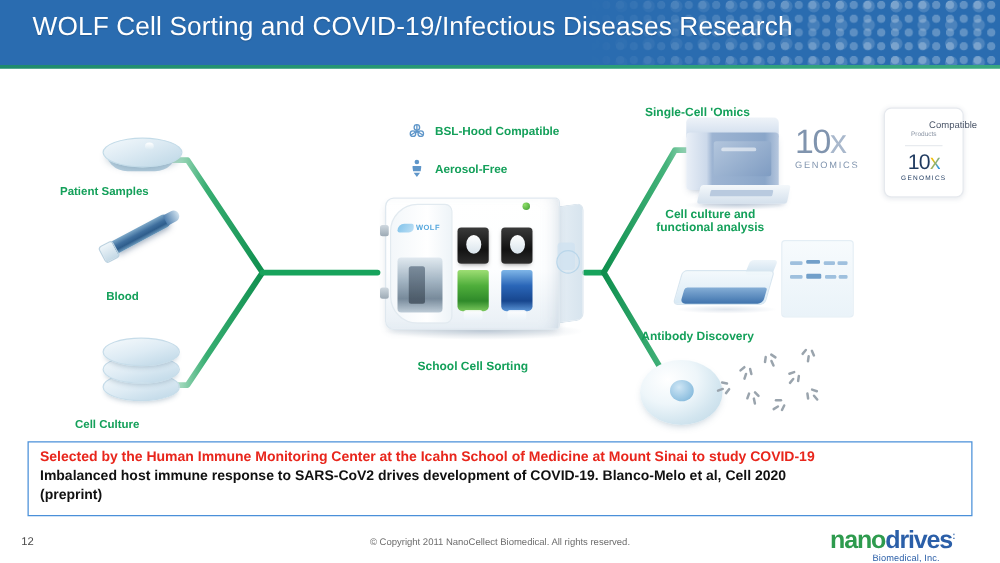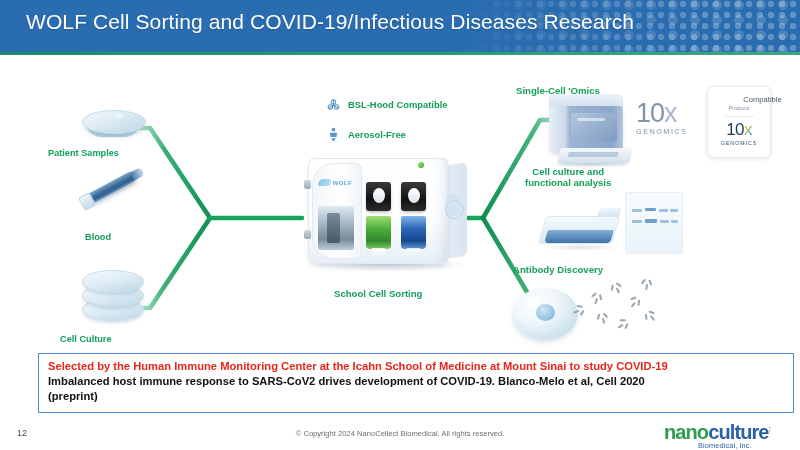--- a/index.html
+++ b/index.html
@@ -270,21 +270,21 @@
 
   .ab{position:absolute;width:13px;height:13px;}
   .ab i{position:absolute;background:#9aa4ad;border-radius:1px;display:block;}
   .ab .s{width:2px;height:6px;left:5.5px;top:6px;}
   .ab .l{width:2px;height:6px;left:2px;top:1px;transform:rotate(32deg);}
   .ab .r{width:2px;height:6px;left:9px;top:1px;transform:rotate(-32deg);}
 
   
   .callout{
     position:absolute;left:22px;top:353px;width:756px;height:60px;box-sizing:border-box;
-    border:1.6px solid #4a90d9;background:#ffffff;padding:5px 9px 4px;margin-left:16px;
+    border:1.6px solid #4a90d9;background:#ffffff;padding:5px 9px 4px;
   }
   .callout .l1{color:#e8261c;font-weight:bold;font-size:11.2px;line-height:15px;}
   .callout .l2{color:#111111;font-weight:bold;font-size:11.2px;line-height:15px;}
 
   
   .pagenum{position:absolute;left:17px;top:428px;font-size:9px;color:#4a4a4a;}
   .copyright{
     position:absolute;left:0;top:429px;width:800px;text-align:center;
     font-size:7.6px;color:#6e6e6e;
   }
@@ -494,19 +494,19 @@
       </div>
   </div>
 
   <div class="callout">
     <div class="l1">Selected by the Human Immune Monitoring Center at the Icahn School of Medicine at Mount Sinai to study COVID-19</div>
     <div class="l2">Imbalanced host immune response to SARS-CoV2 drives development of COVID-19. Blanco-Melo et al, Cell 2020</div>
     <div class="l2">(preprint)</div>
   </div>
 
   <div class="pagenum">12</div>
-  <div class="copyright">© Copyright 2024 NanoCellect Biomedical. All rights reserved.</div>
+  <div class="copyright">© Copyright 2011 NanoCellect Biomedical. All rights reserved.</div>
   <div class="brand">
-    <div class="w"><span class="g">nano</span><span class="b">culture</span><span class="tm">ː</span></div>
+    <div class="w"><span class="g">nano</span><span class="b">drives</span><span class="tm">ː</span></div>
     <div class="sub">Biomedical, Inc.</div>
   </div>
 
 </div>
 
 </body></html>

